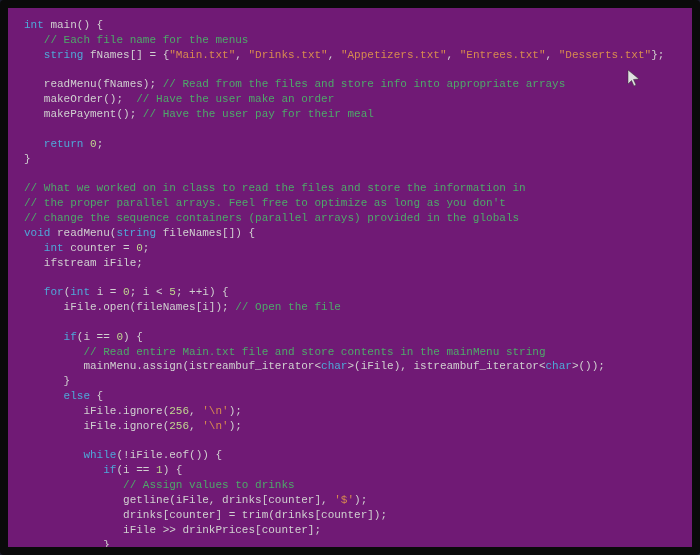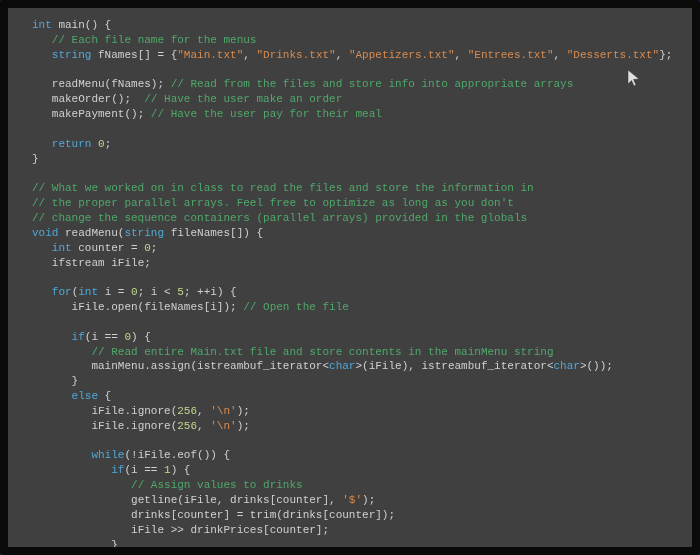--- a/index.html
+++ b/index.html
@@ -8,24 +8,24 @@
       height: 555px;
       background: #1a1d2e;
       font-family: 'Consolas', 'Courier New', monospace;
       font-size: 11px;
       overflow: hidden;
       position: relative;
       border: 8px solid #0a0a0a;
       border-radius: 4px;
     }
     .editor {
-      background: #404040;
+      background: #701a75;
       width: 100%;
       height: 100%;
-      padding: 10px 24px;
+      padding: 10px 16px;
       white-space: pre;
       line-height: 1.35;
       overflow: auto;
       position: relative;
     }
     .keyword { color: #4fa8d8; }
     .type { color: #4fa8d8; }
     .string { color: #d88b4f; }
     .comment { color: #4fa86a; }
     .number { color: #c0d890; }

